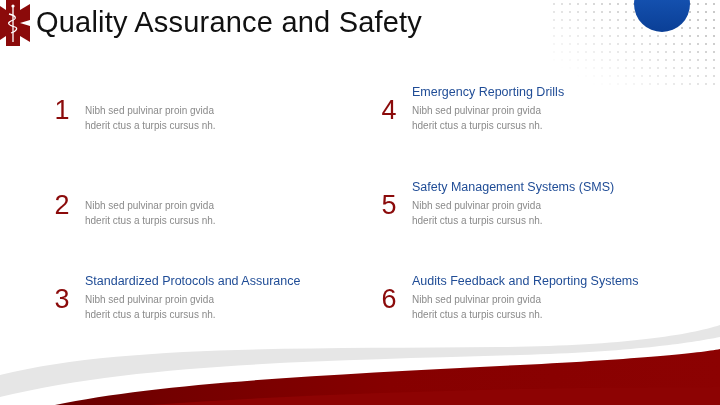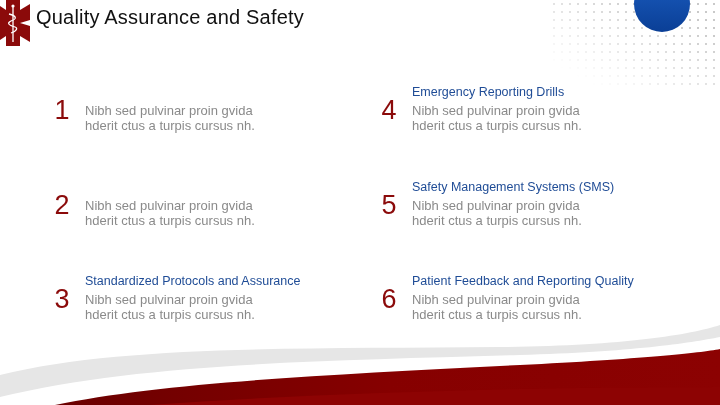--- a/index.html
+++ b/index.html
@@ -17,33 +17,33 @@
       mask-image: linear-gradient(to bottom left, rgba(0,0,0,1) 20%, rgba(0,0,0,0) 85%);
     }
     .blue-circle {
       position: absolute; left: 634px; top: -24px; width: 56px; height: 56px; border-radius: 50%;
       background: linear-gradient(to bottom, #1b5cc0 0%, #0a3f96 100%);
     }
     .logo {
       position: absolute; left: 0; top: 0; width: 30px; height: 46px;
     }
     .title {
-      position: absolute; left: 36px; top: 6px; font-size: 20px; color: #111;
+      position: absolute; left: 36px; top: 6px; font-size: 29px; color: #111;
       letter-spacing: 0.2px; font-weight: normal; margin: 0;
     }
     .item { position: absolute; width: 300px; height: 60px; }
     .num {
       position: absolute; left: 0; top: 10px; width: 24px; font-size: 27px; color: #8b0a0a;
       font-weight: normal; text-align: center;
     }
     .item-title {
       position: absolute; left: 35px; top: 0; font-size: 12.5px; color: #1f4c96; white-space: nowrap;
     }
     .item-desc {
-      position: absolute; left: 35px; top: 18px; font-size: 13px; color: #8a8a8a; line-height: 15px; width: 190px;
+      position: absolute; left: 35px; top: 18px; font-size: 10px; color: #8a8a8a; line-height: 15px; width: 190px;
     }
     .wave { position: absolute; left: 0; bottom: 0; width: 720px; height: 90px; }
   </style>
 </head>
 <body>
 
 <div class="slide">
 
   <div class="dots"></div>
   <div class="blue-circle"></div>
@@ -103,21 +103,21 @@
     <div class="num">5</div>
     <div class="item-title">Safety Management Systems (SMS)</div>
     <div class="item-desc">
       <div>Nibh sed pulvinar proin gvida</div>
       <div>hderit ctus a turpis cursus nh.</div>
     </div>
   </div>
 
   <div class="item" style="left:377px; top:274px;">
     <div class="num">6</div>
-    <div class="item-title">Patient Feedback and Reporting Quality</div>
+    <div class="item-title">Audits Feedback and Reporting Systems</div>
     <div class="item-desc">
       <div>Nibh sed pulvinar proin gvida</div>
       <div>hderit ctus a turpis cursus nh.</div>
     </div>
   </div>
 
   <svg class="wave" viewBox="0 0 720 90" preserveAspectRatio="none">
     <defs>
       <linearGradient id="redGrad" x1="0" y1="0" x2="1" y2="0">
         <stop offset="0" stop-color="#6a0000"></stop>

